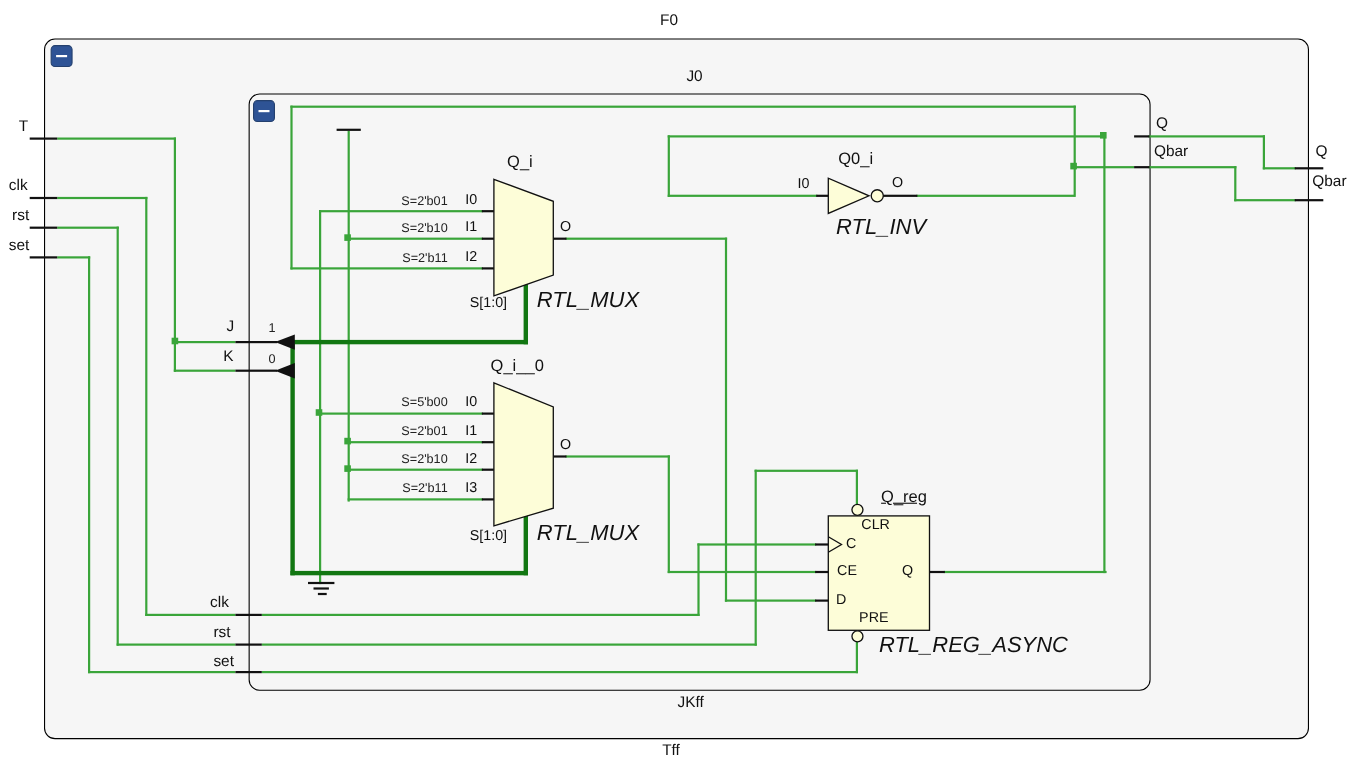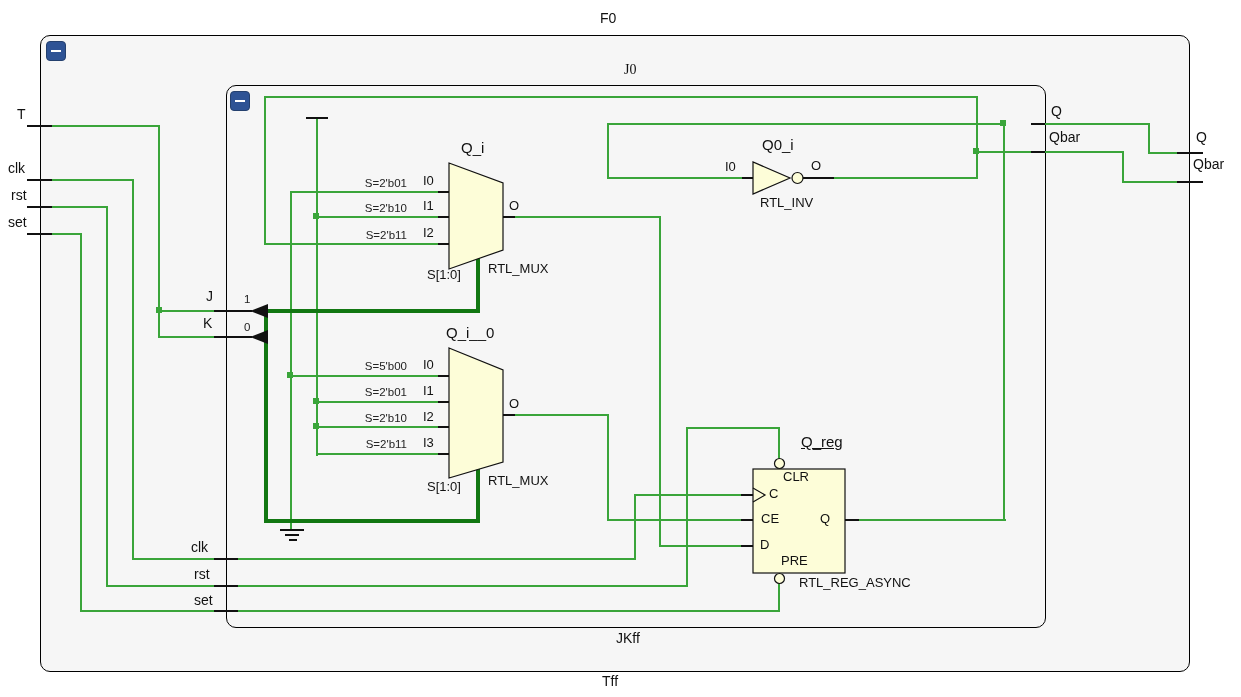--- a/index.html
+++ b/index.html
@@ -8,21 +8,21 @@
           font-family:"Liberation Sans",sans-serif;color:#111;overflow:hidden;}
   .box{position:absolute;background:var(--mfill);border:1px solid #000;border-radius:10px;}
   .w{position:absolute;background:var(--wire);}
   .b{position:absolute;background:var(--bus);}
   .k{position:absolute;background:#111;}
   .dot{position:absolute;width:6px;height:6px;background:var(--wire);}
   .lbl{position:absolute;font-size:13px;line-height:1.1;white-space:nowrap;color:#111;}
   .fs11{font-size:11.5px;color:#222;}
   .fs14{font-size:14px;}
   .fs15{font-size:15px;}
-  .fs16{font-size:13px;}
+  .fs16{font-size:20px;font-style:italic;}
   .arrowL{position:absolute;width:0;height:0;border-top:7px solid transparent;
           border-bottom:7px solid transparent;border-right:18px solid #111;}
   .cbtn{position:absolute;width:18px;height:18px;background:var(--btn);border-radius:4px;
         border:1px solid #24406e;}
   .cbtn .bar{position:absolute;left:4px;top:8px;width:10px;height:2px;background:#fff;}
   svg{position:absolute;left:0;top:0;}
 </style>
 </head>
 <body>
 
@@ -143,21 +143,21 @@
     <polygon points="753,162 753,194 790,178" fill="#fdfdd8" stroke="#111" stroke-width="1.2"></polygon>
     <circle cx="797.5" cy="178" r="5.5" fill="#fdfdd8" stroke="#111" stroke-width="1.2"></circle>
     <rect x="753" y="469" width="92" height="104" fill="#fdfdd8" stroke="#111" stroke-width="1.2"></rect>
     <circle cx="779.5" cy="463.5" r="5" fill="#fdfdd8" stroke="#111" stroke-width="1.2"></circle>
     <circle cx="779.5" cy="578.5" r="5" fill="#fdfdd8" stroke="#111" stroke-width="1.2"></circle>
     <path d="M753,488 L765,495 L753,502" fill="none" stroke="#111" stroke-width="1.2"></path>
   </svg>
 
   <div class="lbl fs14" style="left:600px;top:11px;">F0</div>
   <div class="lbl fs14" style="left:602px;top:674px;">Tff</div>
-  <div class="lbl fs14" style="left:624px;top:62px;font-family:Liberation Serif, serif;">J0</div>
+  <div class="lbl fs14" style="left:624px;top:62px;">J0</div>
   <div class="lbl fs14" style="left:616px;top:631px;">JKff</div>
 
   <div class="lbl fs14" style="left:17px;top:107px;">T</div>
   <div class="lbl fs14" style="left:8px;top:161px;">clk</div>
   <div class="lbl fs14" style="left:11px;top:188px;">rst</div>
   <div class="lbl fs14" style="left:8px;top:215px;">set</div>
   <div class="lbl fs14" style="left:1196px;top:130px;">Q</div>
   <div class="lbl fs14" style="left:1193px;top:157px;">Qbar</div>
 
   <div class="lbl fs14" style="left:206px;top:289px;">J</div>
@@ -192,21 +192,21 @@
   <div class="lbl" style="left:423px;top:436px;">I3</div>
   <div class="lbl" style="left:509px;top:397px;">O</div>
   <div class="lbl" style="left:427px;top:480px;">S[1:0]</div>
   <div class="lbl fs16" style="left:488px;top:474px;">RTL_MUX</div>
 
   <div class="lbl fs15" style="left:762px;top:137px;">Q0_i</div>
   <div class="lbl" style="left:725px;top:160px;">I0</div>
   <div class="lbl" style="left:811px;top:159px;">O</div>
   <div class="lbl fs16" style="left:760px;top:196px;">RTL_INV</div>
 
-  <div class="lbl fs15" style="left:801px;top:434px;text-decoration:underline;">Q_reg</div>
+  <div class="lbl fs15" style="left:801px;top:444px;text-decoration:underline;">Q_reg</div>
   <div class="lbl" style="left:783px;top:470px;">CLR</div>
   <div class="lbl" style="left:769px;top:487px;">C</div>
   <div class="lbl" style="left:761px;top:512px;">CE</div>
   <div class="lbl" style="left:760px;top:538px;">D</div>
   <div class="lbl" style="left:781px;top:554px;">PRE</div>
   <div class="lbl" style="left:820px;top:512px;">Q</div>
   <div class="lbl fs16" style="left:799px;top:576px;">RTL_REG_ASYNC</div>
 
   <div class="cbtn" style="left:46px;top:41px;">
     <span class="bar"></span>

